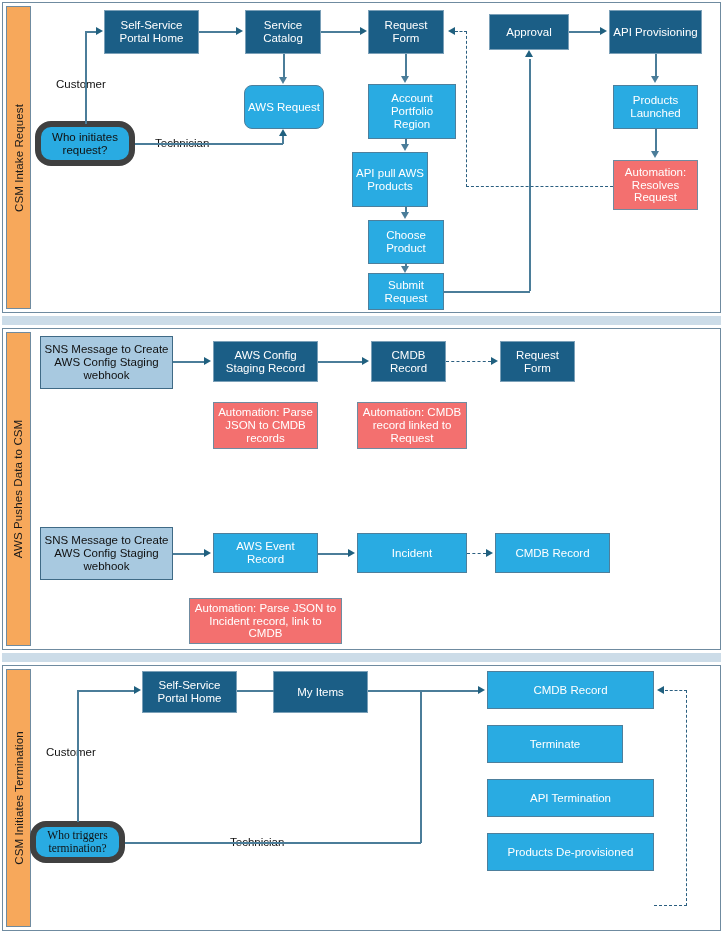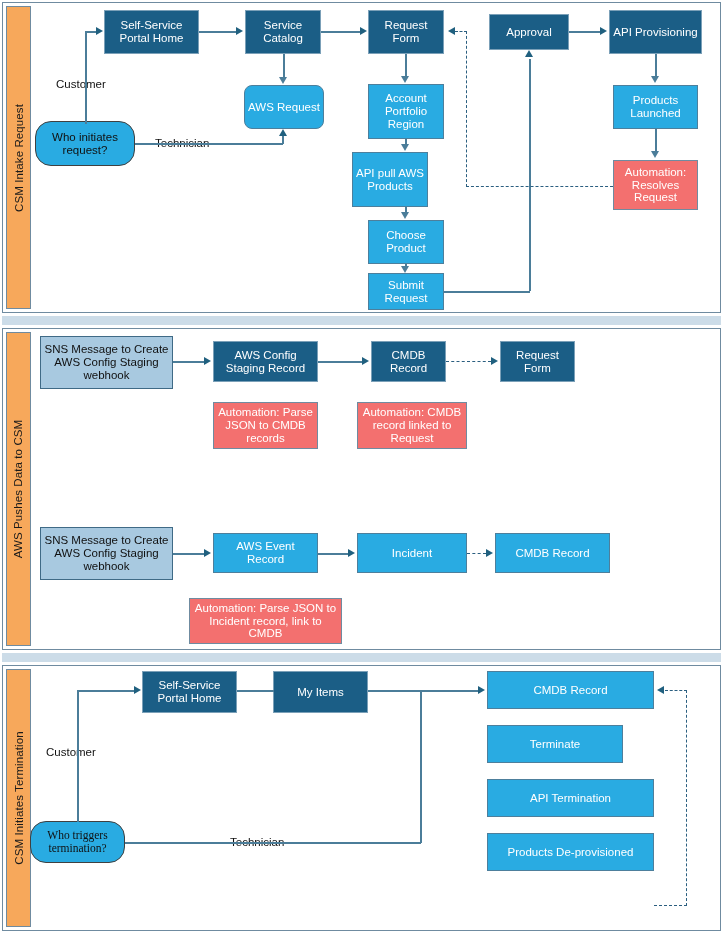--- a/index.html
+++ b/index.html
@@ -16,21 +16,21 @@
   .separator{position:absolute;background:#ccdce8;}
 
   
   .node{position:absolute;box-sizing:border-box;display:flex;align-items:center;
         justify-content:center;text-align:center;line-height:1.12;
         font-size:11.5px;padding:2px 3px;}
   .n-dark  {background:#1b5e86;border:1px solid #7ba0b8;color:#ffffff;}
   .n-light {background:#29abe2;border:1px solid #4d7f9c;color:#ffffff;}
   .n-red   {background:#f3706f;border:1px solid #6f8ba0;color:#ffffff;}
   .n-pale  {background:#a8c9e0;border:1px solid #3f6a86;color:#101010;}
-  .n-oval  {background:#29abe2;border:1px solid #404040;color:#101010;border-radius:16px;}
+  .n-oval  {background:#29abe2;border:6px solid #404040;color:#101010;border-radius:16px;}
 
   
   .ln{position:absolute;background:#4b7d99;}
   .lnh{height:1.6px;}
   .lnv{width:1.6px;}
   .dash-h{position:absolute;height:0;border-top:1.6px dashed #2b5f80;}
   .dash-v{position:absolute;width:0;border-left:1.6px dashed #2b5f80;}
   .arw{position:absolute;width:0;height:0;}
   .arw-r{border-top:4.5px solid transparent;border-bottom:4.5px solid transparent;border-left:7px solid #20607f;}
   .arw-l{border-top:4.5px solid transparent;border-bottom:4.5px solid transparent;border-right:7px solid #20607f;}
@@ -55,21 +55,21 @@
   <div class="node n-dark" style="left:245px;top:10px;width:76px;height:44px;">Service Catalog</div>
 
   <div class="node n-dark" style="left:368px;top:10px;width:76px;height:44px;">Request Form</div>
 
   <div class="node n-dark" style="left:489px;top:14px;width:80px;height:36px;">Approval</div>
 
   <div class="node n-dark" style="left:609px;top:10px;width:93px;height:44px;">API Provisioning</div>
 
   <div class="node n-light" style="left:244px;top:85px;width:80px;height:44px;border-radius:8px;">AWS Request</div>
 
-  <div class="node n-light" style="left:368px;top:84px;width:76px;height:55px;">Account Portfolio Region</div>
+  <div class="node n-light" style="left:368px;top:84px;width:88px;height:55px;">Account Portfolio Region</div>
 
   <div class="node n-light" style="left:352px;top:152px;width:76px;height:55px;">API pull AWS Products</div>
 
   <div class="node n-light" style="left:368px;top:220px;width:76px;height:44px;">Choose Product</div>
 
   <div class="node n-light" style="left:368px;top:273px;width:76px;height:37px;">Submit Request</div>
 
   <div class="node n-light" style="left:613px;top:85px;width:85px;height:44px;">Products Launched</div>
 
   <div class="node n-red" style="left:613px;top:160px;width:85px;height:50px;">Automation: Resolves Request</div>

